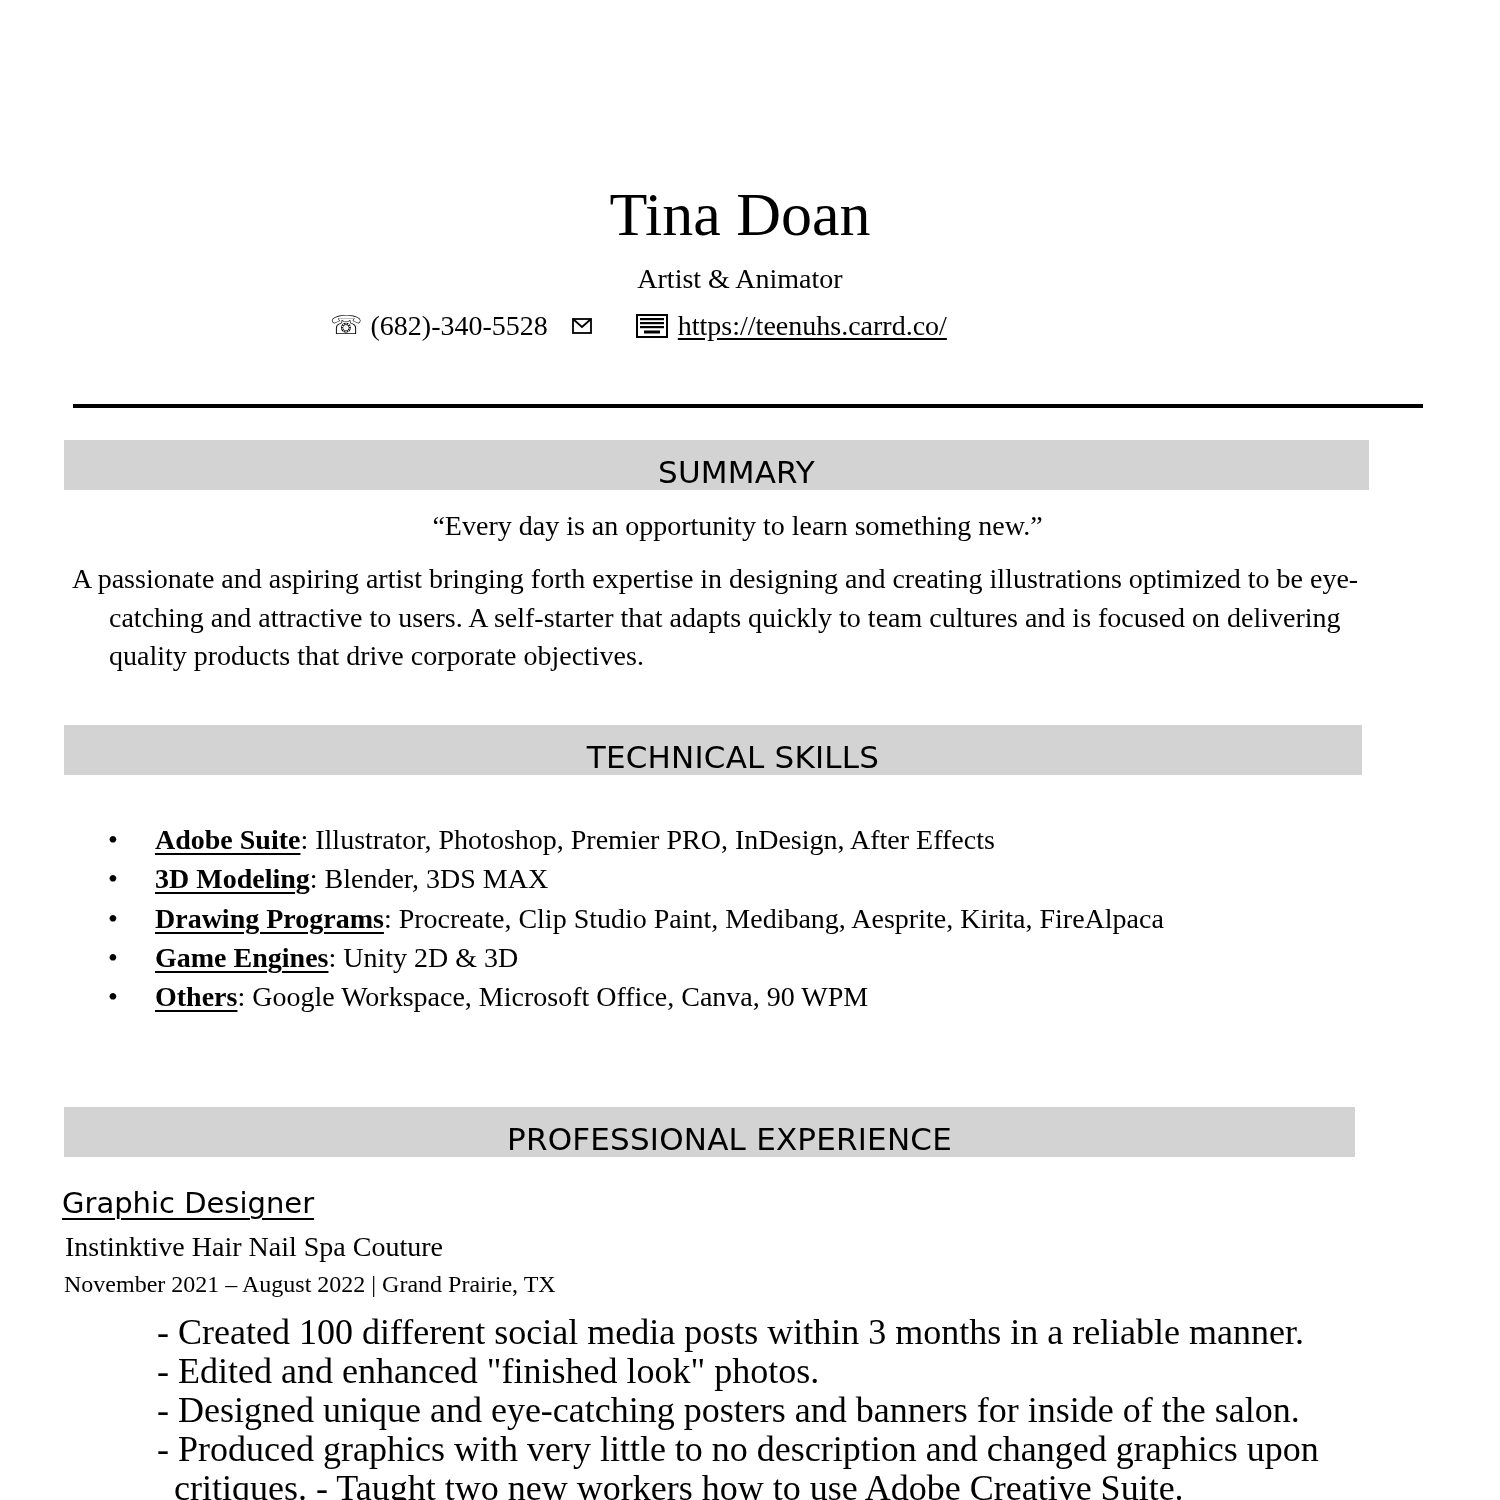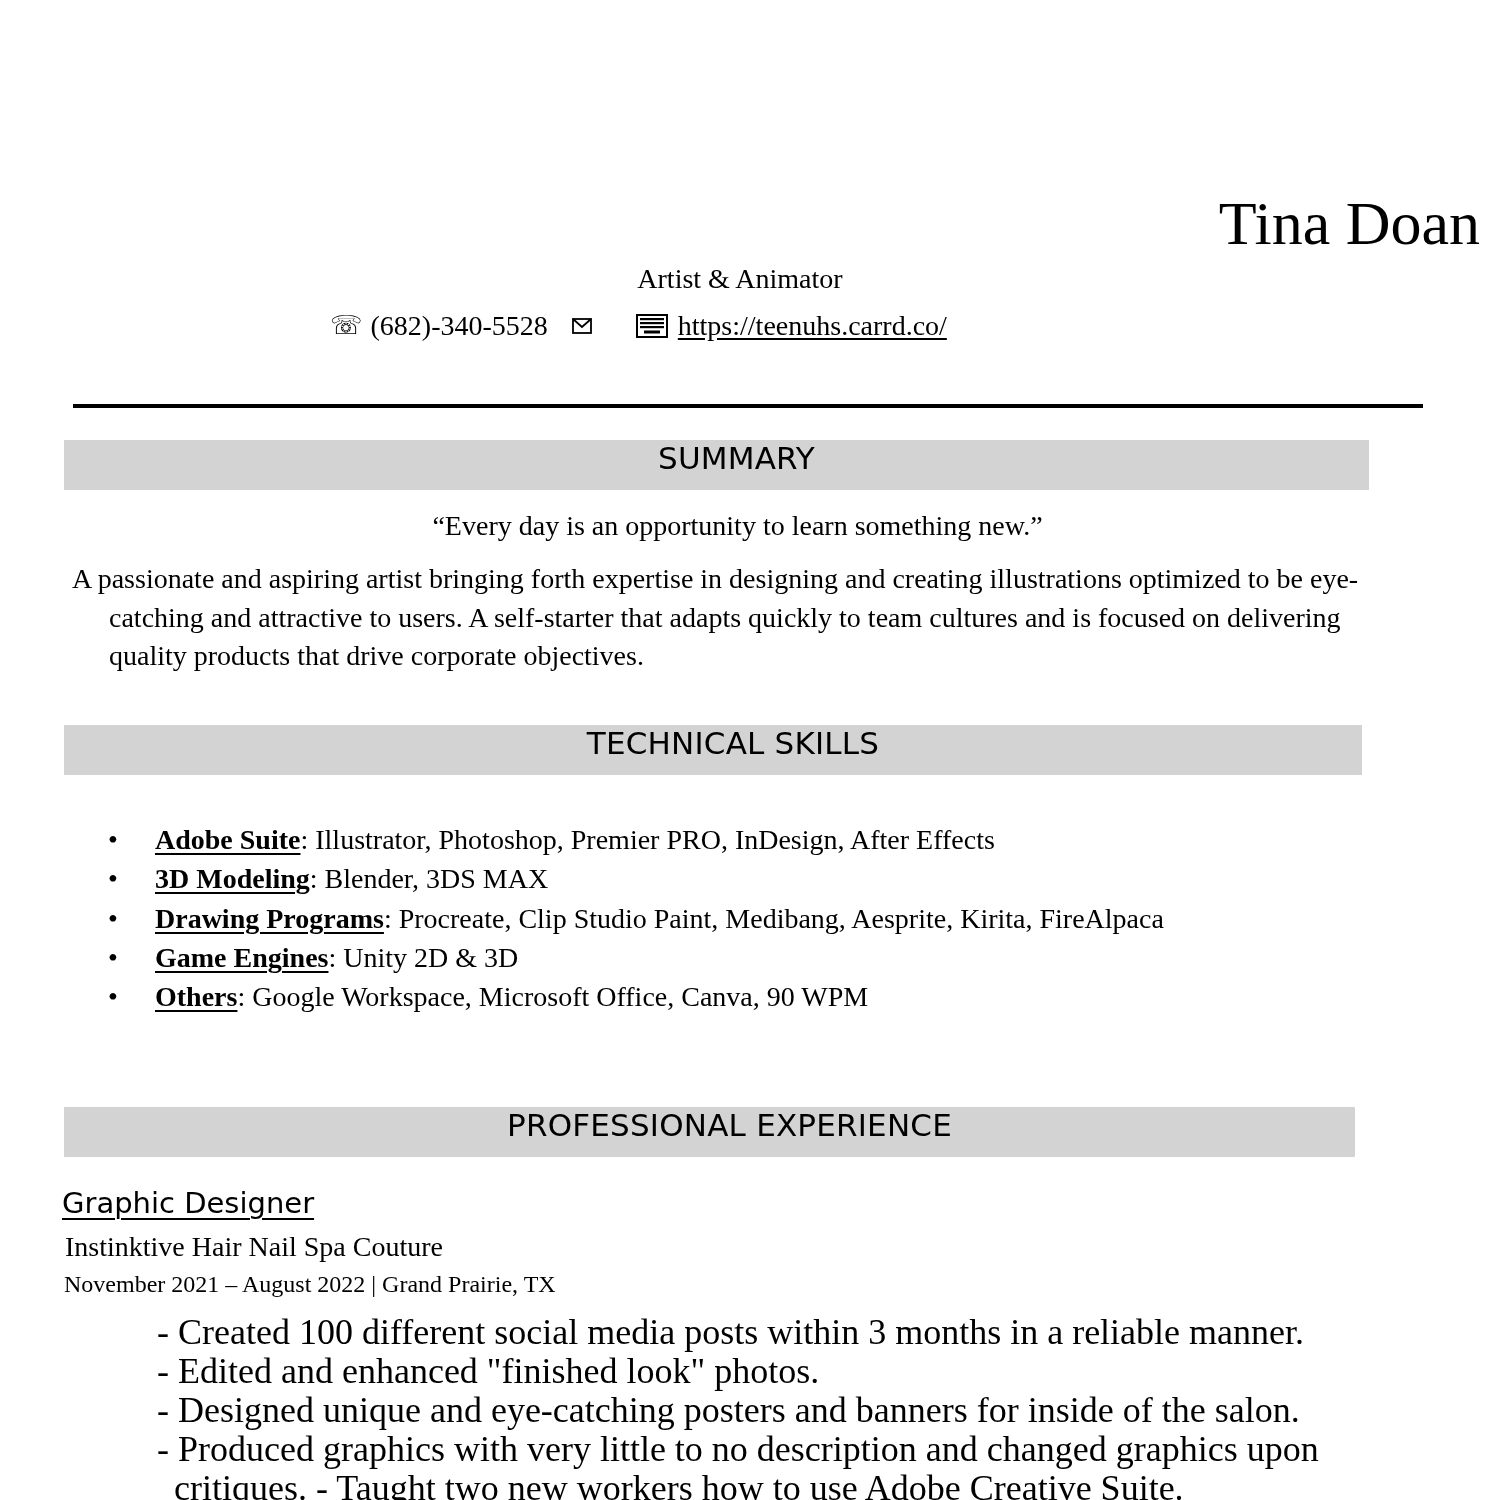--- a/index.html
+++ b/index.html
@@ -2,43 +2,43 @@
 <html><head>
   <meta charset="utf-8">
   <style>
     * { margin: 0; padding: 0; box-sizing: border-box; }
     html, body { width: 1500px; height: 1500px; background: #ffffff; overflow: hidden; }
     body { position: relative; font-family: "Liberation Serif", serif; color: #000; }
 
     .abs { position: absolute; }
 
     .name {
-      left: 0; width: 1480px; top: 187px;
-      text-align: right; font-size: 62px; line-height: 72px;
+      left: 0; width: 1480px; top: 178px;
+      text-align: center; font-size: 62px; line-height: 72px;
     }
     .subtitle {
       left: 0; width: 1480px; top: 262px;
       text-align: center; font-size: 28px; line-height: 34px;
     }
     .contact {
       left: 330px; top: 308px; height: 36px;
       display: flex; align-items: center; font-size: 28px; line-height: 34px; white-space: nowrap;
     }
     .contact .icon { display: inline-flex; align-items: center; justify-content: center; }
     .icon-phone { font-size: 26px; margin-right: 8px; }
     .icon-mail { margin-left: 24px; margin-right: 10px; }
     .icon-kbd { margin-left: 34px; margin-right: 10px; }
     .email-link { color: #1f63b4; text-decoration: underline; text-underline-offset: 3px; }
     .web-link { color: #000; text-decoration: underline; text-underline-offset: 3px; }
 
     .divider { left: 73px; top: 404px; width: 1350px; height: 4px; background: #000; }
 
     .section-bar {
       left: 64px; height: 50px; background: #d3d3d3;
-      display: flex; align-items: flex-start; justify-content: center;
+      display: flex; align-items: flex-end; justify-content: center;
     }
     .section-bar span {
       font-family: "DejaVu Sans", sans-serif; font-size: 31px; color: #000;
       letter-spacing: 0.2px; padding-left: 40px;
     }
     .bar-summary { top: 440px; width: 1305px; }
     .bar-skills  { top: 725px; width: 1298px; }
     .bar-exp     { top: 1079px; width: 1291px; margin-top: 28px; }
 
     .quote {

